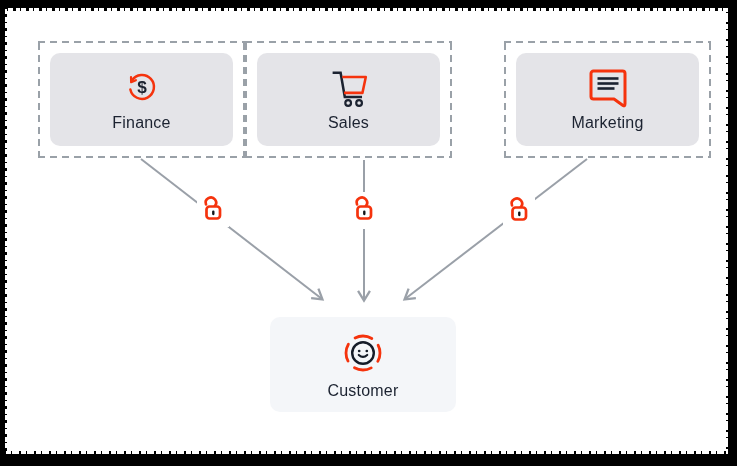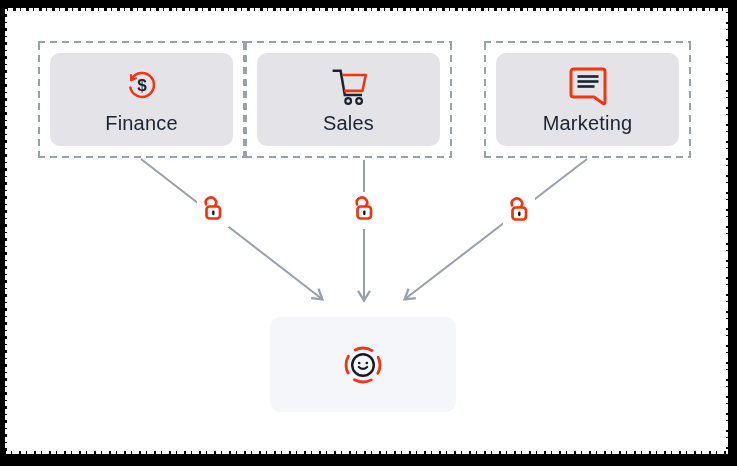--- a/index.html
+++ b/index.html
@@ -35,25 +35,25 @@
     background-image:
       repeating-linear-gradient(90deg,var(--dash) 0 7px,transparent 7px 12px),
       repeating-linear-gradient(90deg,var(--dash) 0 7px,transparent 7px 12px),
       repeating-linear-gradient(0deg,var(--dash) 0 7px,transparent 7px 12px),
       repeating-linear-gradient(0deg,var(--dash) 0 7px,transparent 7px 12px);
     background-position:0 0,0 100%,0 0,100% 0;
     background-size:100% 2px,100% 2px,2px 100%,2px 100%;
     background-repeat:no-repeat;}
   .dept-finance{left:38px;}
   .dept-sales{left:245px;}
-  .dept-marketing{left:484px;text-align:right;}
+  .dept-marketing{left:504px;text-align:right;}
 
   .dept-card{position:absolute;inset:12px;background:var(--box-fill);border-radius:10px;
     display:flex;flex-direction:column;align-items:center;justify-content:center;gap:5px;}
-  .node-label{font-size:20px;color:var(--ink);font-weight:500;letter-spacing:.2px;line-height:1.2;}
+  .node-label{font-size:16px;color:var(--ink);font-weight:500;letter-spacing:.2px;line-height:1.2;}
 
   .icon-svg{display:block;}
 
   
   .customer-card{position:absolute;left:270px;top:317px;width:186px;height:95px;
     background:var(--target-fill);border-radius:10px;
     display:flex;flex-direction:column;align-items:center;justify-content:center;gap:4px;}
 
   .overlay{position:absolute;left:0;top:0;width:737px;height:466px;pointer-events:none;}
 </style>
@@ -129,20 +129,21 @@
   </div>
 
   <div class="customer-card">
     <svg class="icon-svg" width="48" height="48" viewBox="0 0 48 48" xmlns="http://www.w3.org/2000/svg">
       <circle cx="24" cy="24" r="17" fill="none" stroke="#f5330d" stroke-width="2.8" stroke-dasharray="17.5 9.2" stroke-dashoffset="8.75" stroke-linecap="round"></circle>
       <circle cx="24" cy="24" r="10.8" fill="none" stroke="#151c28" stroke-width="2.4"></circle>
       <circle cx="20.2" cy="22" r="1.35" fill="#151c28"></circle>
       <circle cx="27.8" cy="22" r="1.35" fill="#151c28"></circle>
       <path d="M 19.8,26 Q 24,29.8 28.2,26" fill="none" stroke="#151c28" stroke-width="2.2" stroke-linecap="round"></path>
     </svg>
+    <div class="node-label">Customer</div>
   </div>
 
   <div class="frame frame-top"></div>
   <div class="frame frame-bottom"></div>
   <div class="frame frame-left"></div>
   <div class="frame frame-right"></div>
 
 </div>
 
 </body></html>

